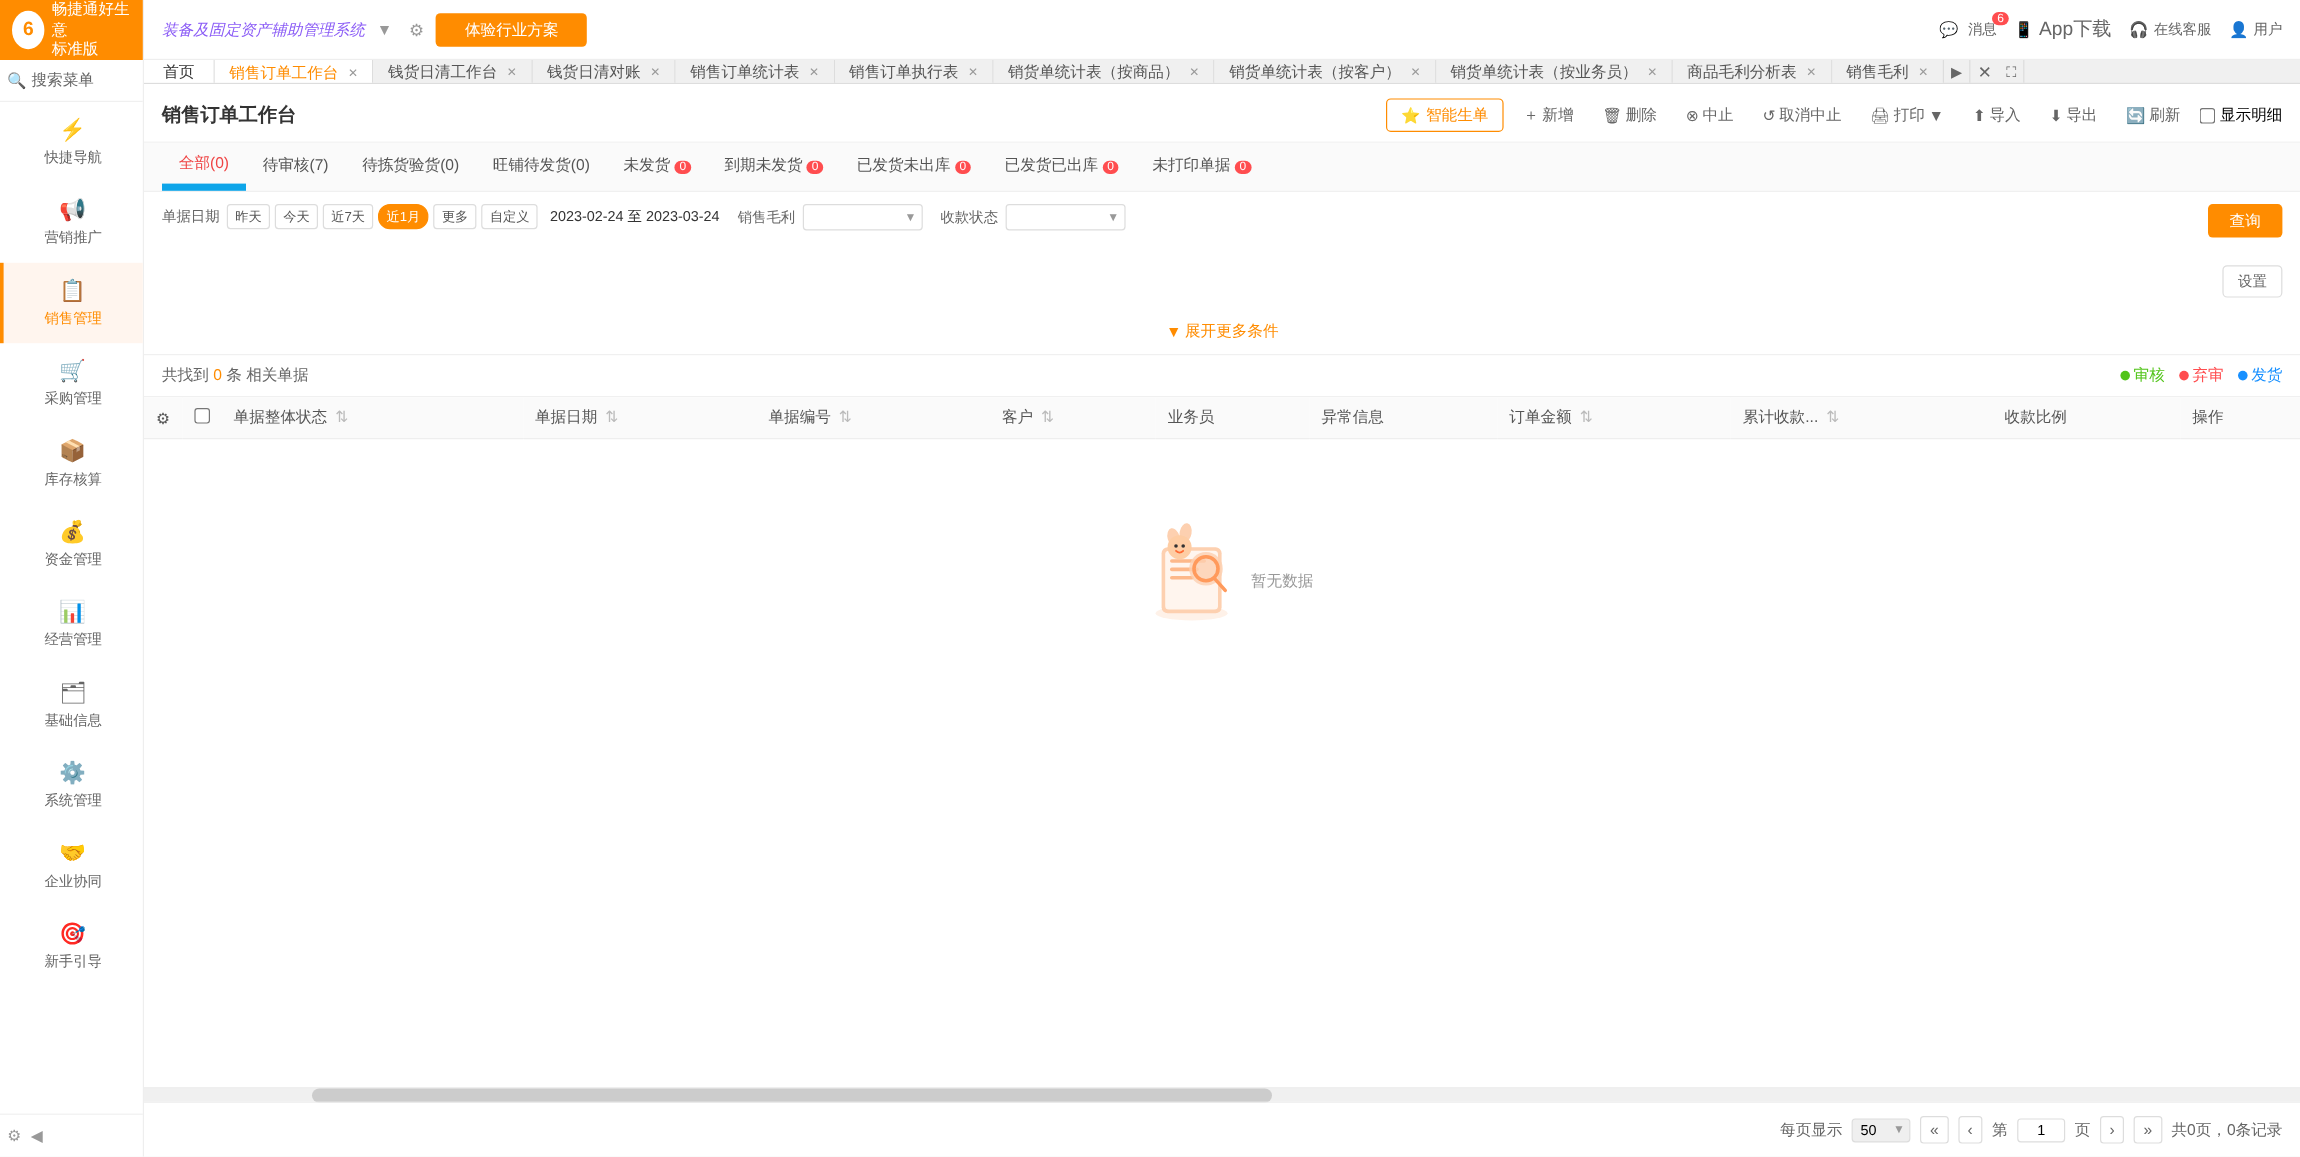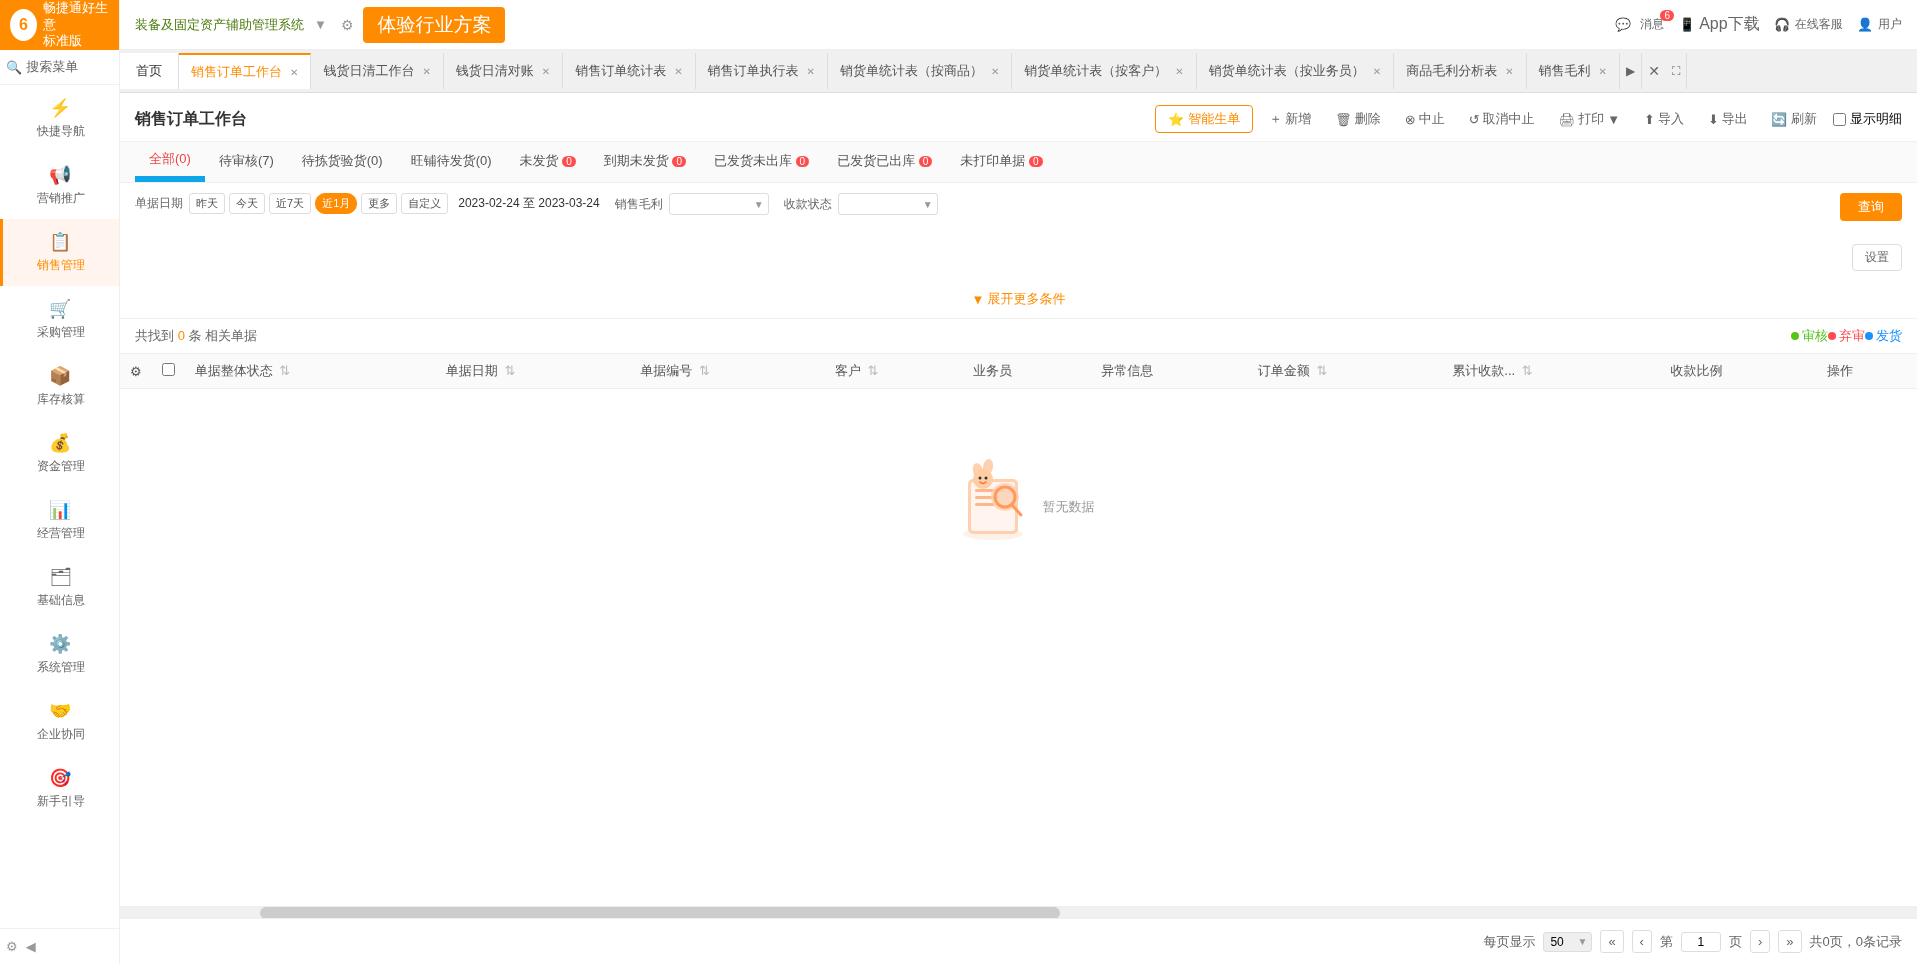--- a/index.html
+++ b/index.html
@@ -15,26 +15,26 @@
     .sidebar-item.active { background: #fff5ee; color: #ff8c00; border-left: 3px solid #ff8c00; }
     .sidebar-item-icon { font-size: 18px; }
     .sidebar-item-label { font-size: 12px; text-align: center; }
     .sidebar-bottom { margin-top: auto; padding: 10px 6px; display: flex; align-items: center; gap: 8px; border-top: 1px solid #f0f0f0; }
 
     
     .main { flex: 1; display: flex; flex-direction: column; overflow: hidden; }
 
     
     .topbar { height: 50px; background: #fff; display: flex; align-items: center; padding: 0 15px; border-bottom: 1px solid #eee; gap: 10px; }
-    .topbar-btn-orange { background: #ff8c00; color: #fff; border: none; padding: 5px 14px; border-radius: 4px; cursor: pointer; font-size: 19px; }
+    .topbar-btn-orange { background: #ff8c00; color: #fff; border: none; padding: 5px 24px; border-radius: 4px; cursor: pointer; font-size: 13px; }
     .topbar-icons { display: flex; align-items: center; gap: 15px; color: #666; }
     .topbar-icon-item { display: flex; align-items: center; gap: 4px; cursor: pointer; font-size: 12px; position: relative; }
 
     
-    .tabbar { height: 43px; background: #f0f0f0; display: flex; align-items: center; overflow: hidden; border-bottom: 1px solid #ddd; }
+    .tabbar { height: 20px; background: #f0f0f0; display: flex; align-items: center; overflow: hidden; border-bottom: 1px solid #ddd; }
     .tab { padding: 0 12px; height: 36px; display: flex; align-items: center; gap: 6px; cursor: pointer; white-space: nowrap; font-size: 12px; color: #555; border-right: 1px solid #ddd; background: #f0f0f0; }
     .tab.active { background: #fff; color: #ff8c00; border-top: 2px solid #ff8c00; }
     .tab-close { color: #999; font-size: 10px; margin-left: 2px; }
     .tab-home { padding: 0 16px; height: 36px; display: flex; align-items: center; cursor: pointer; color: #333; background: #fff; border-right: 1px solid #ddd; font-size: 13px; }
     .tab-nav-btn { padding: 0 6px; height: 36px; display: flex; align-items: center; cursor: pointer; color: #666; border-right: 1px solid #ddd; font-size: 12px; }
     .tab-close-btn { padding: 0 6px; height: 36px; display: flex; align-items: center; cursor: pointer; color: #666; font-size: 14px; }
 
     
     .page { flex: 1; background: #fff; overflow-y: auto; padding: 0; display: flex; flex-direction: column; }
     .page-header { padding: 12px 15px 8px; display: flex; align-items: center; justify-content: space-between; border-bottom: 1px solid #f0f0f0; }
@@ -56,21 +56,21 @@
     .filter-label { color: #666; font-size: 12px; white-space: nowrap; }
     .filter-date-range { font-size: 12px; color: #333; }
     .filter-date-btns { display: flex; gap: 4px; }
     .date-btn { padding: 2px 6px; border: 1px solid #ddd; border-radius: 3px; cursor: pointer; font-size: 11px; color: #555; background: #fff; }
     .date-btn.active { background: #ff8c00; color: #fff; border-color: #ff8c00; border-radius: 10px; }
     .filter-select { border: 1px solid #ddd; border-radius: 3px; padding: 3px 24px 3px 8px; font-size: 12px; color: #333; background: #fff; cursor: pointer; appearance: none; min-width: 100px; }
     .filter-expand { color: #ff8c00; font-size: 12px; cursor: pointer; display: flex; align-items: center; gap: 3px; }
 
     
     .summary-row { padding: 8px 15px; display: flex; align-items: center; justify-content: space-between; font-size: 12px; color: #666; border-bottom: 1px solid #f0f0f0; }
-    .summary-actions { display: flex; }
+    .summary-actions { display: flex; gap: 12px; }
     .summary-action { color: #ff4d4f; cursor: pointer; display: flex; align-items: center; gap: 3px; font-size: 12px; }
     .summary-action.audit { color: #52c41a; }
     .summary-action.ship { color: #1890ff; }
 
     
     .table-wrap { flex: 1; overflow: auto; }
     table { width: 100%; border-collapse: collapse; font-size: 12px; }
     thead tr { background: #fafafa; border-bottom: 1px solid #eee; }
     th { padding: 8px 10px; text-align: left; color: #555; font-weight: normal; white-space: nowrap; border-bottom: 1px solid #eee; }
     th.sortable { cursor: pointer; }
@@ -157,21 +157,21 @@
   </div>
   <div class="sidebar-bottom">
     <span style="cursor:pointer;color:#999;">⚙</span>
     <span style="cursor:pointer;color:#999;">◀</span>
   </div>
 </div>
 
 <div class="main">
 
   <div class="topbar">
-    <span style="color:#4d7c0f;font-size:13px;">装备及固定资产辅助管理系统</span>
+    <span style="color:#8b5cf6;font-size:13px;font-style:italic;">装备及固定资产辅助管理系统</span>
     <span style="color:#999;cursor:pointer;">▼</span>
     <span style="color:#999;font-size:14px;cursor:pointer;margin-left:4px;">⚙</span>
     <button class="topbar-btn-orange">体验行业方案</button>
     <div style="flex:1"></div>
     <div class="topbar-icons">
       <div class="topbar-icon-item" style="position:relative;">
         <span>💬</span>
         <span style="background:#ff4d4f;color:#fff;border-radius:8px;padding:0 4px;font-size:10px;position:absolute;top:-6px;right:-10px;">6</span>
         <span style="font-size:12px;color:#666;margin-left:4px;">消息</span>
       </div>

